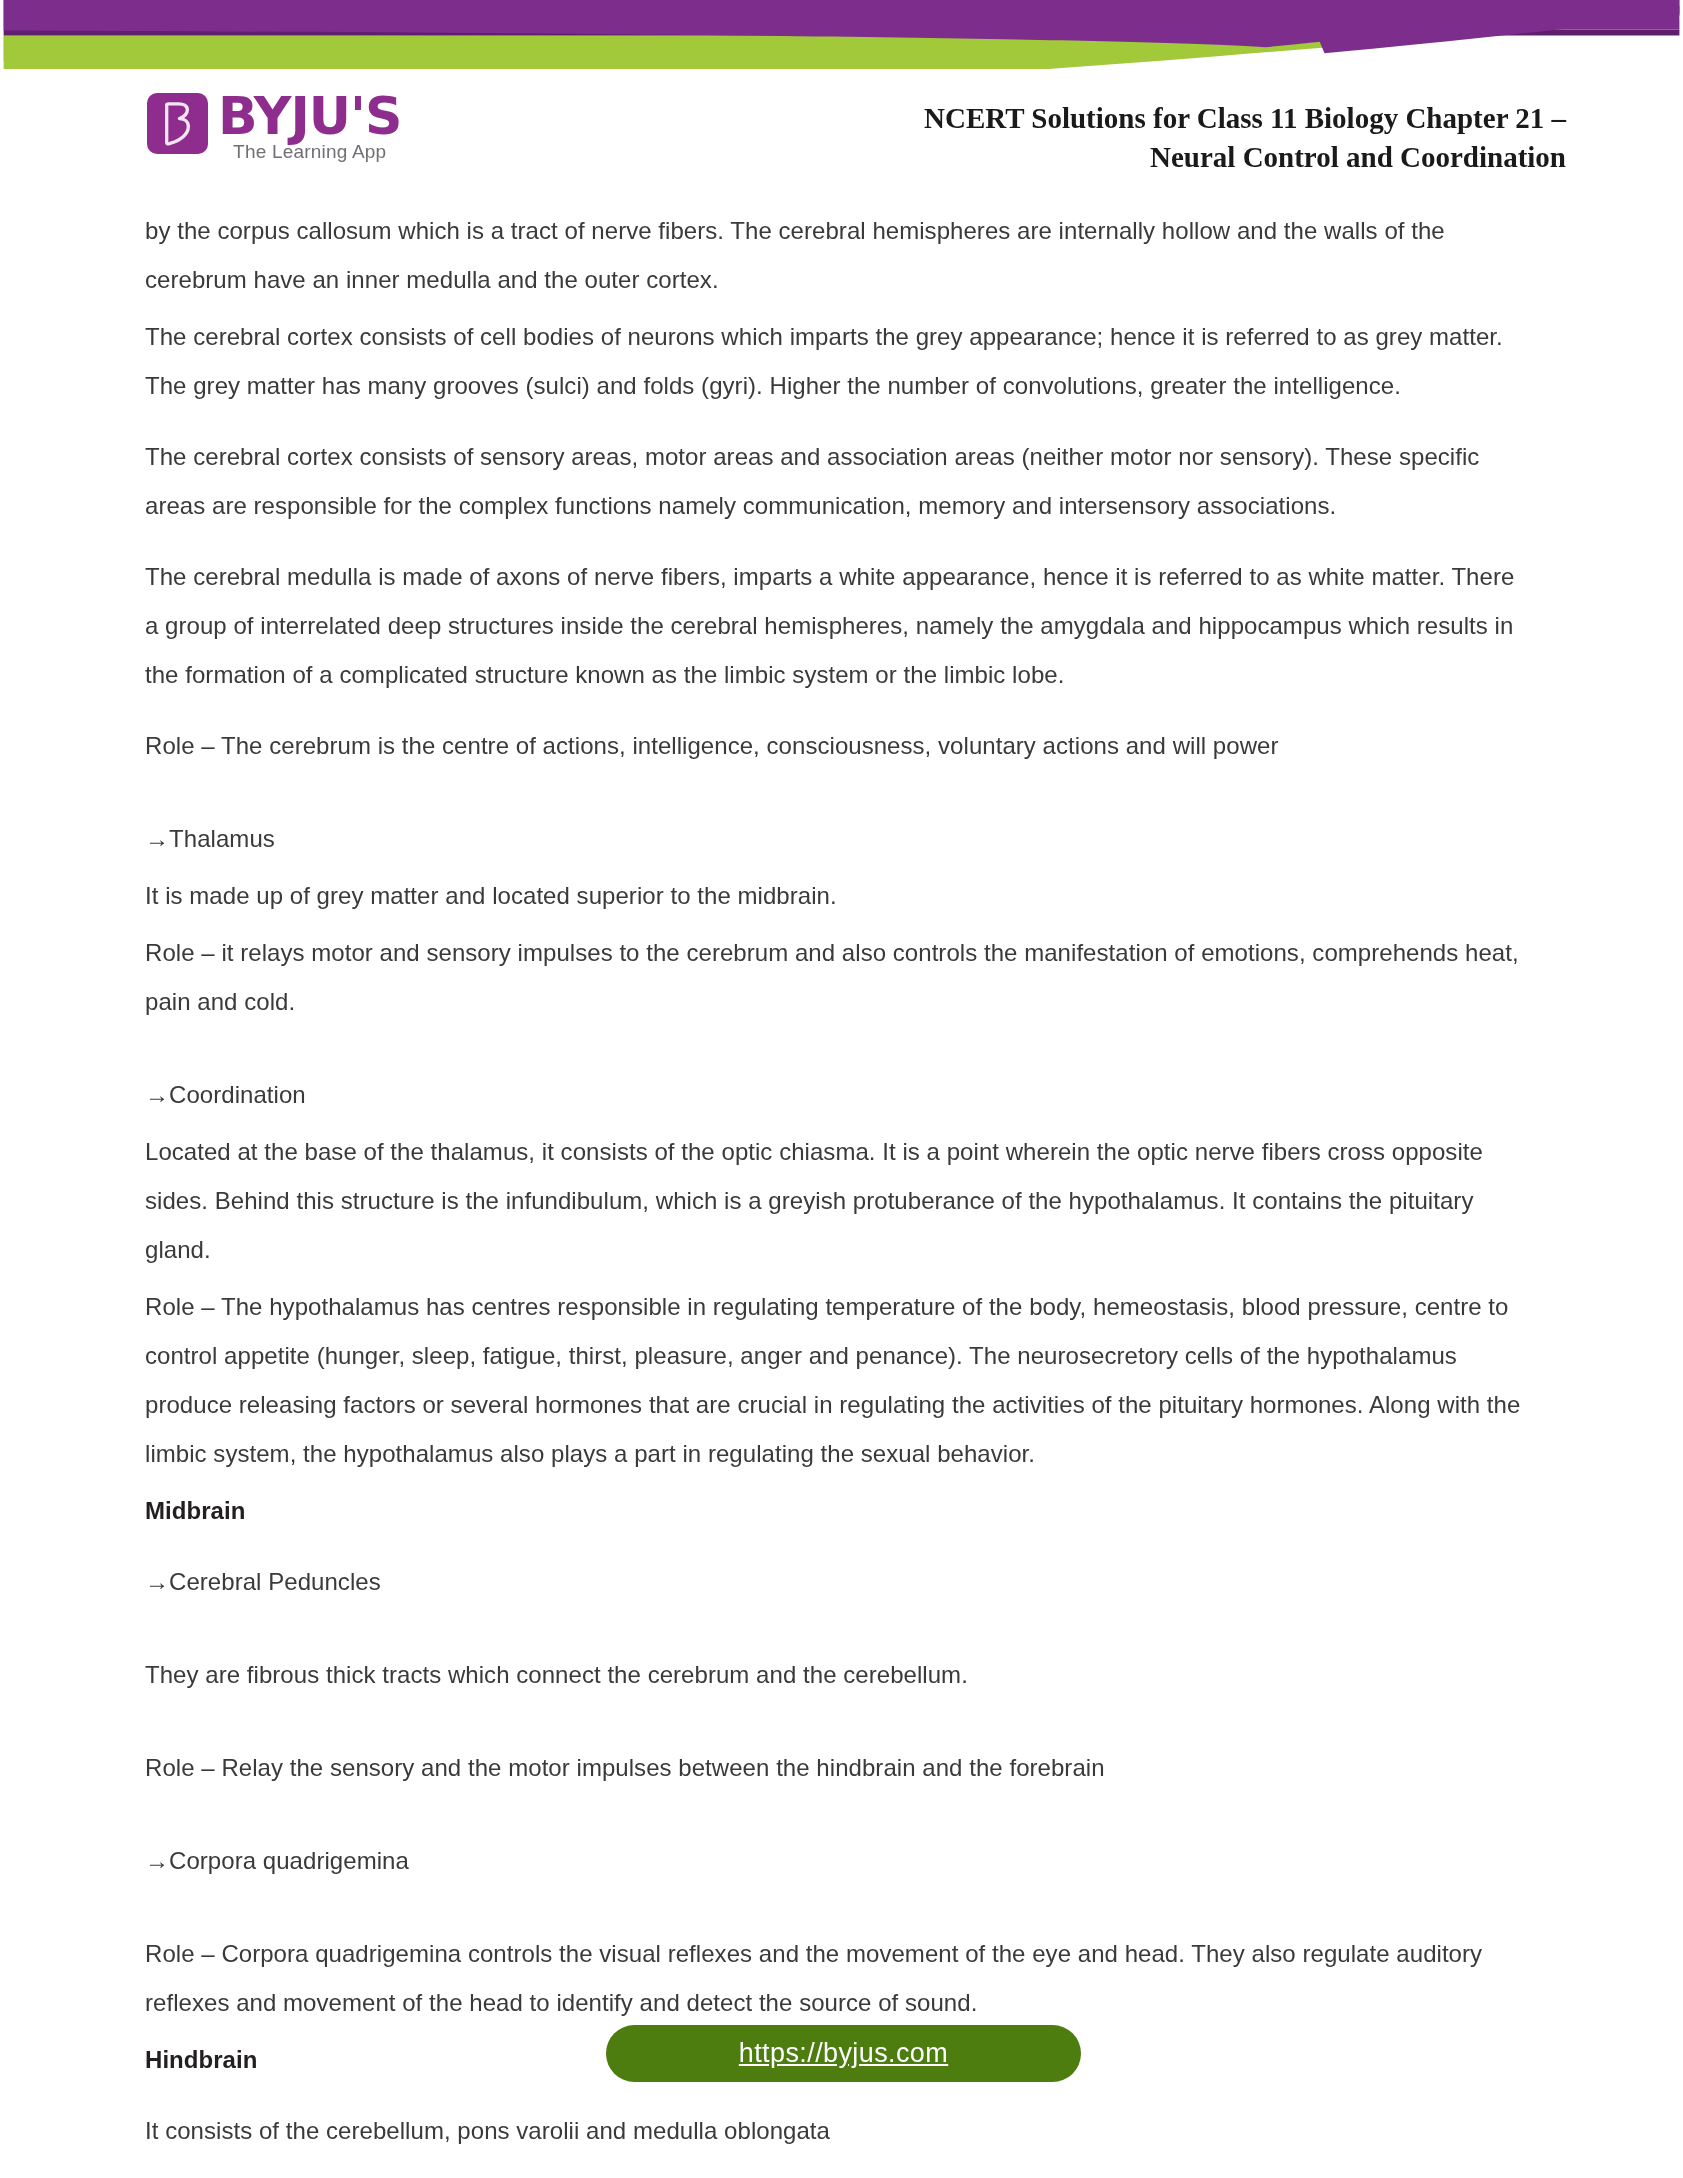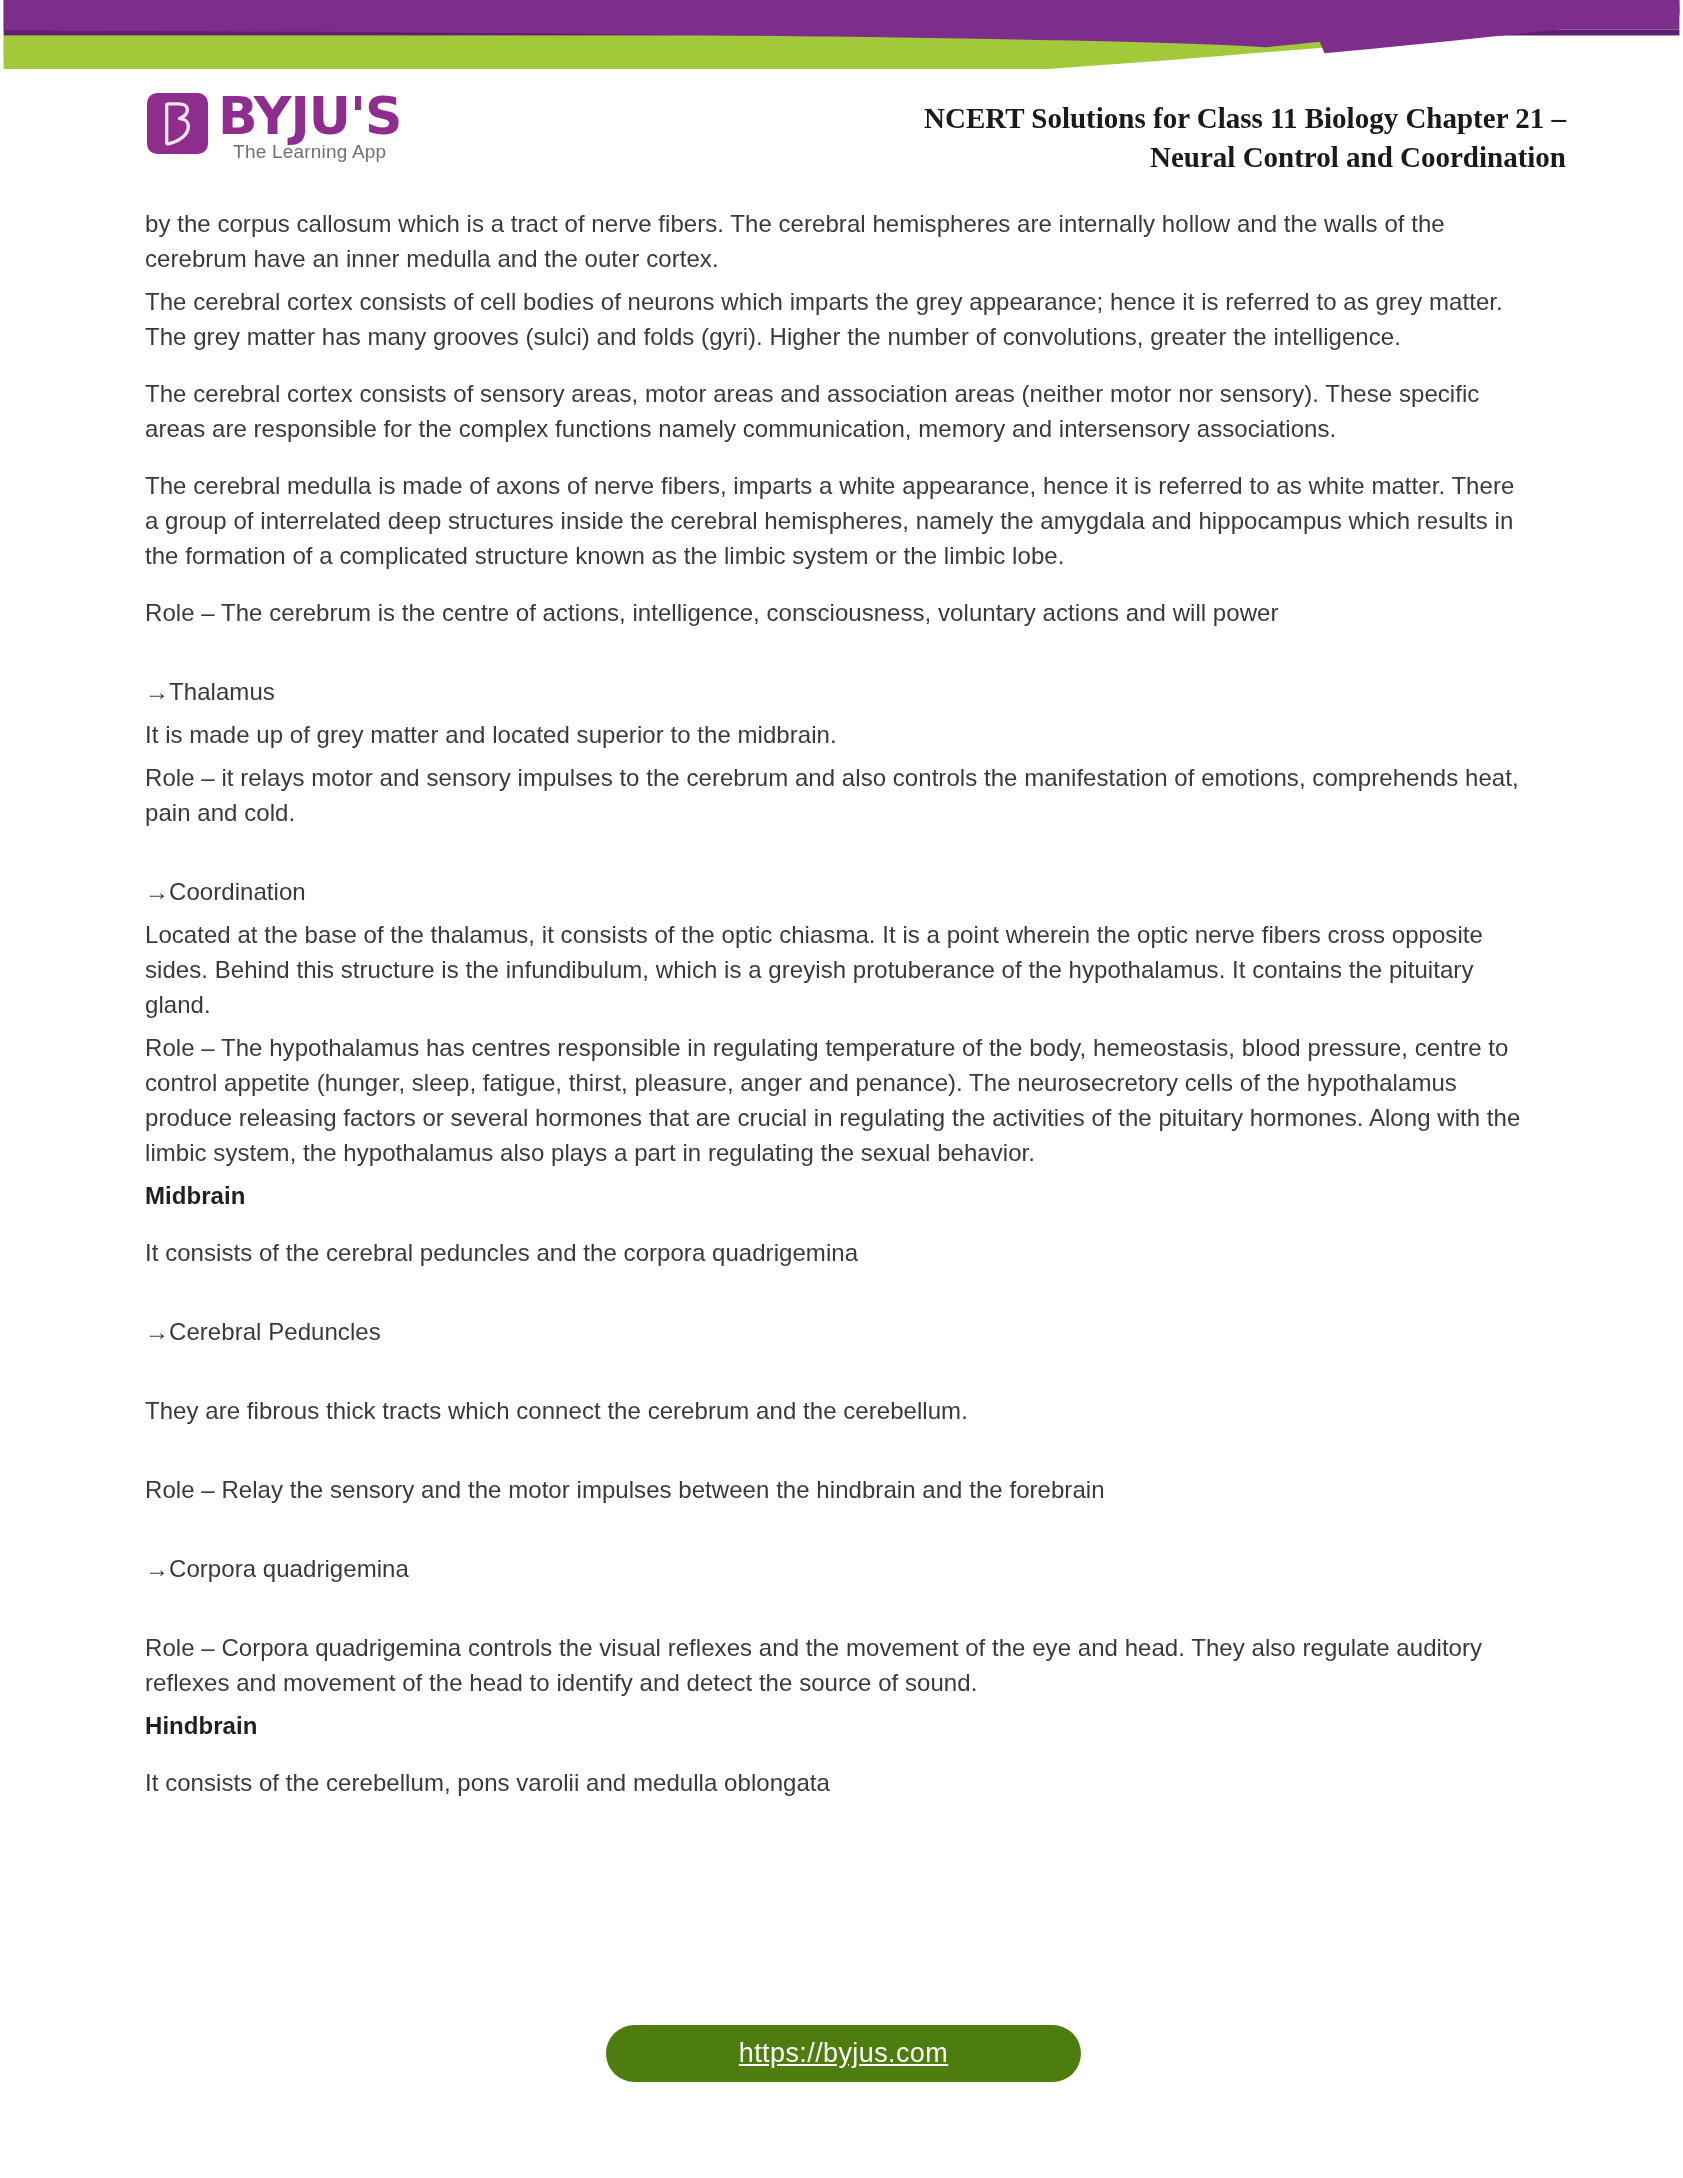--- a/index.html
+++ b/index.html
@@ -101,21 +101,21 @@
 
   
   .content {
     position: absolute;
     top: 206px;
     left: 145px;
     width: 1394px;
   }
   .para {
     font-size: 24px;
-    line-height: 35px;
+    line-height: 49px;
     color: #3a3a3c;
     margin: 0 16px 22px 0;
     text-align: left;
     letter-spacing: 0.05px;
   }
   .para.tight {
     margin-bottom: 8px;
   }
   .para.heading-bold {
     font-weight: bold;
@@ -215,21 +215,20 @@
   <p class="para spaced">Role – it relays motor and sensory impulses to the cerebrum and also controls the manifestation of emotions, comprehends heat, pain and cold.</p>
 
   <p class="para arrow">→Coordination</p>
 
   <p class="para tight">Located at the base of the thalamus, it consists of the optic chiasma. It is a point wherein the optic nerve fibers cross opposite sides. Behind this structure is the infundibulum, which is a greyish protuberance of the hypothalamus. It contains the pituitary gland.</p>
 
   <p class="para tight">Role – The hypothalamus has centres responsible in regulating temperature of the body, hemeostasis, blood pressure, centre to control appetite (hunger, sleep, fatigue, thirst, pleasure, anger and penance). The neurosecretory cells of the hypothalamus produce releasing factors or several hormones that are crucial in regulating the activities of the pituitary hormones. Along with the limbic system, the hypothalamus also plays a part in regulating the sexual behavior.</p>
 
   <p class="para heading-bold">Midbrain</p>
 
-  <p class="para spaced">It consists of the cerebral peduncles and the corpora quadrigemina</p>
 
   <p class="para spaced">→Cerebral Peduncles</p>
 
   <p class="para spaced">They are fibrous thick tracts which connect the cerebrum and the cerebellum.</p>
 
   <p class="para spaced">Role – Relay the sensory and the motor impulses between the hindbrain and the forebrain</p>
 
   <p class="para spaced">→Corpora quadrigemina</p>
 
 

